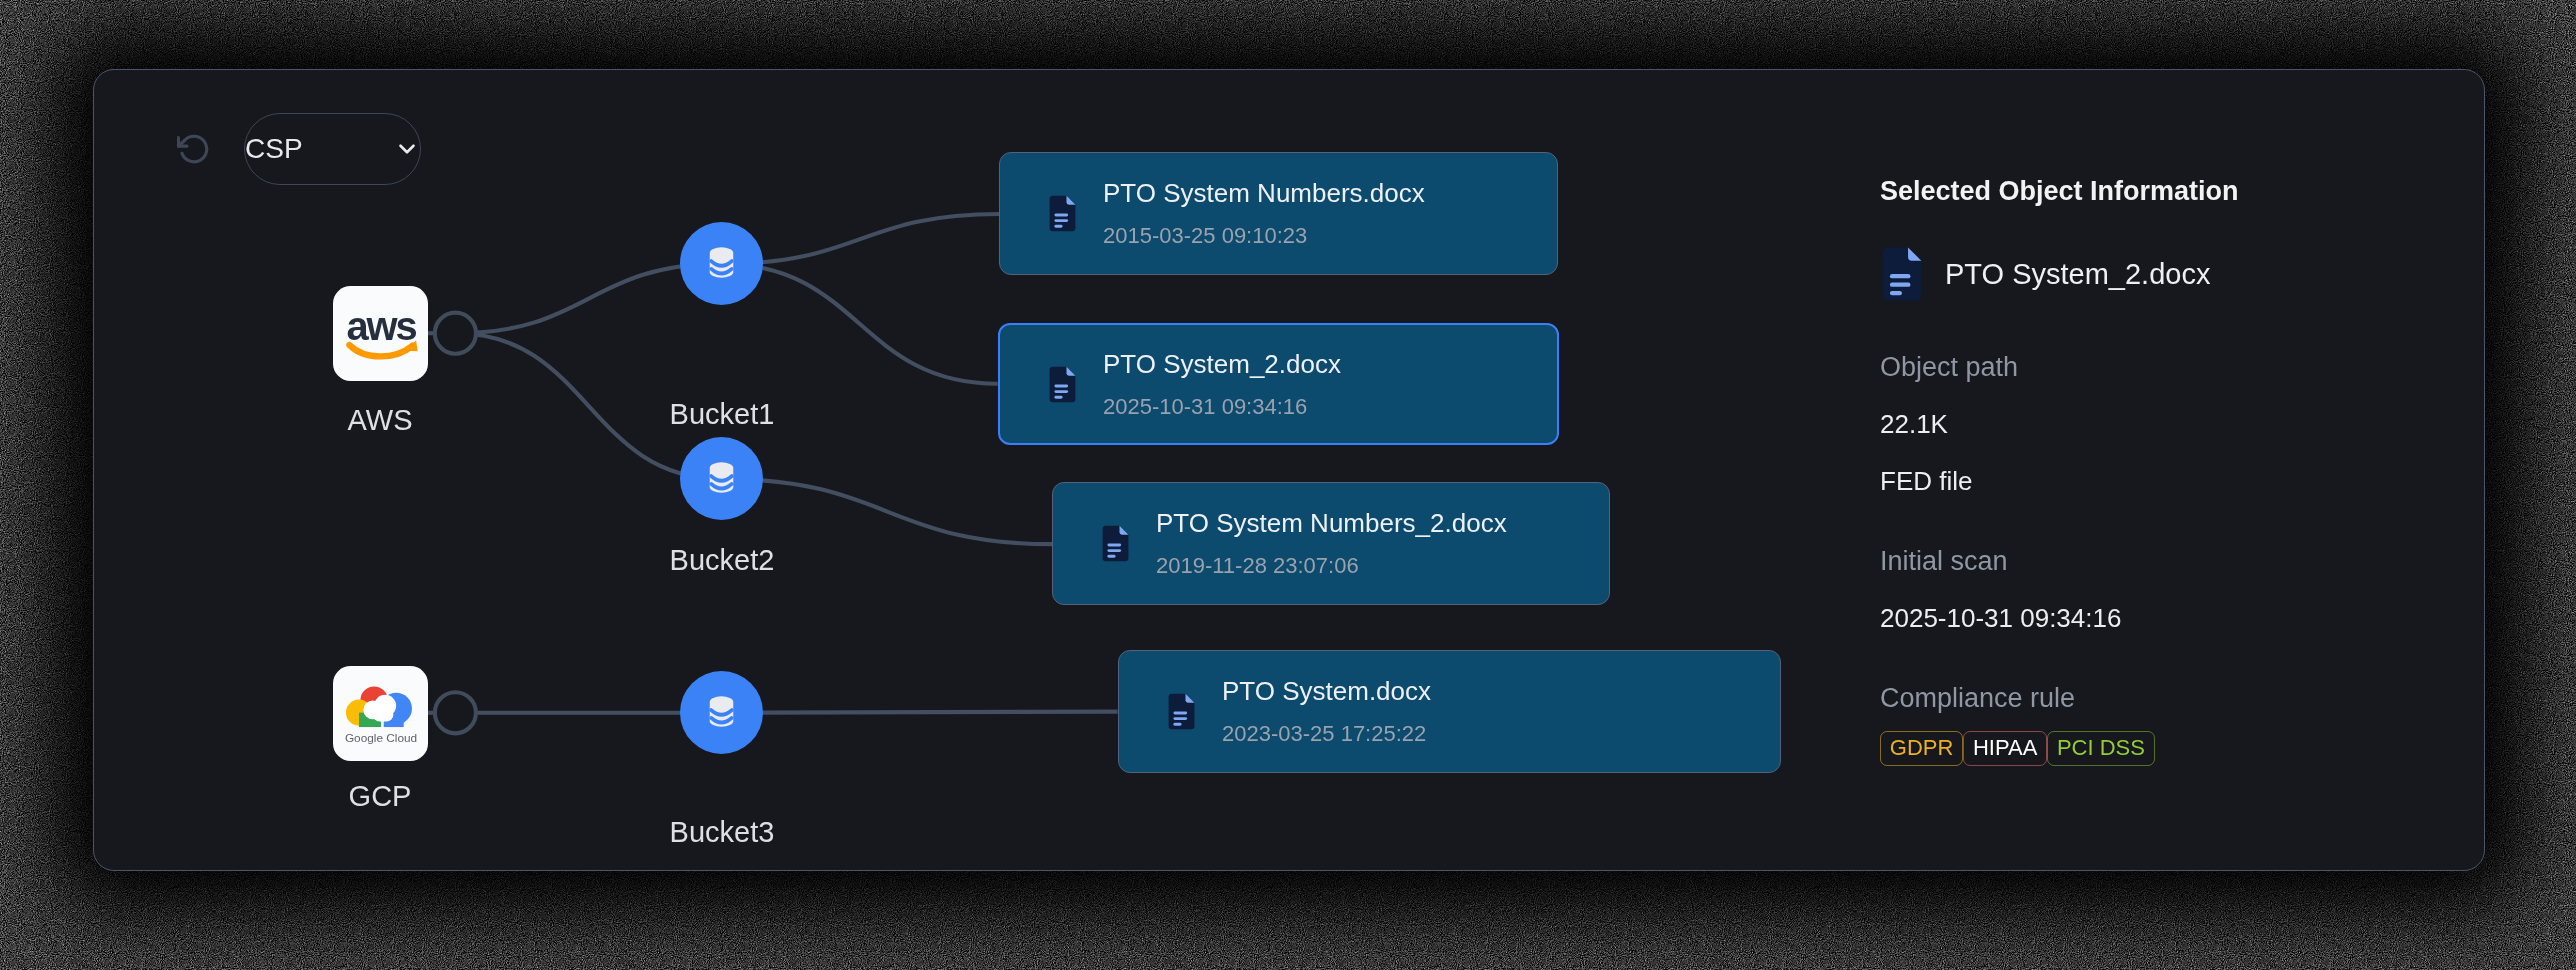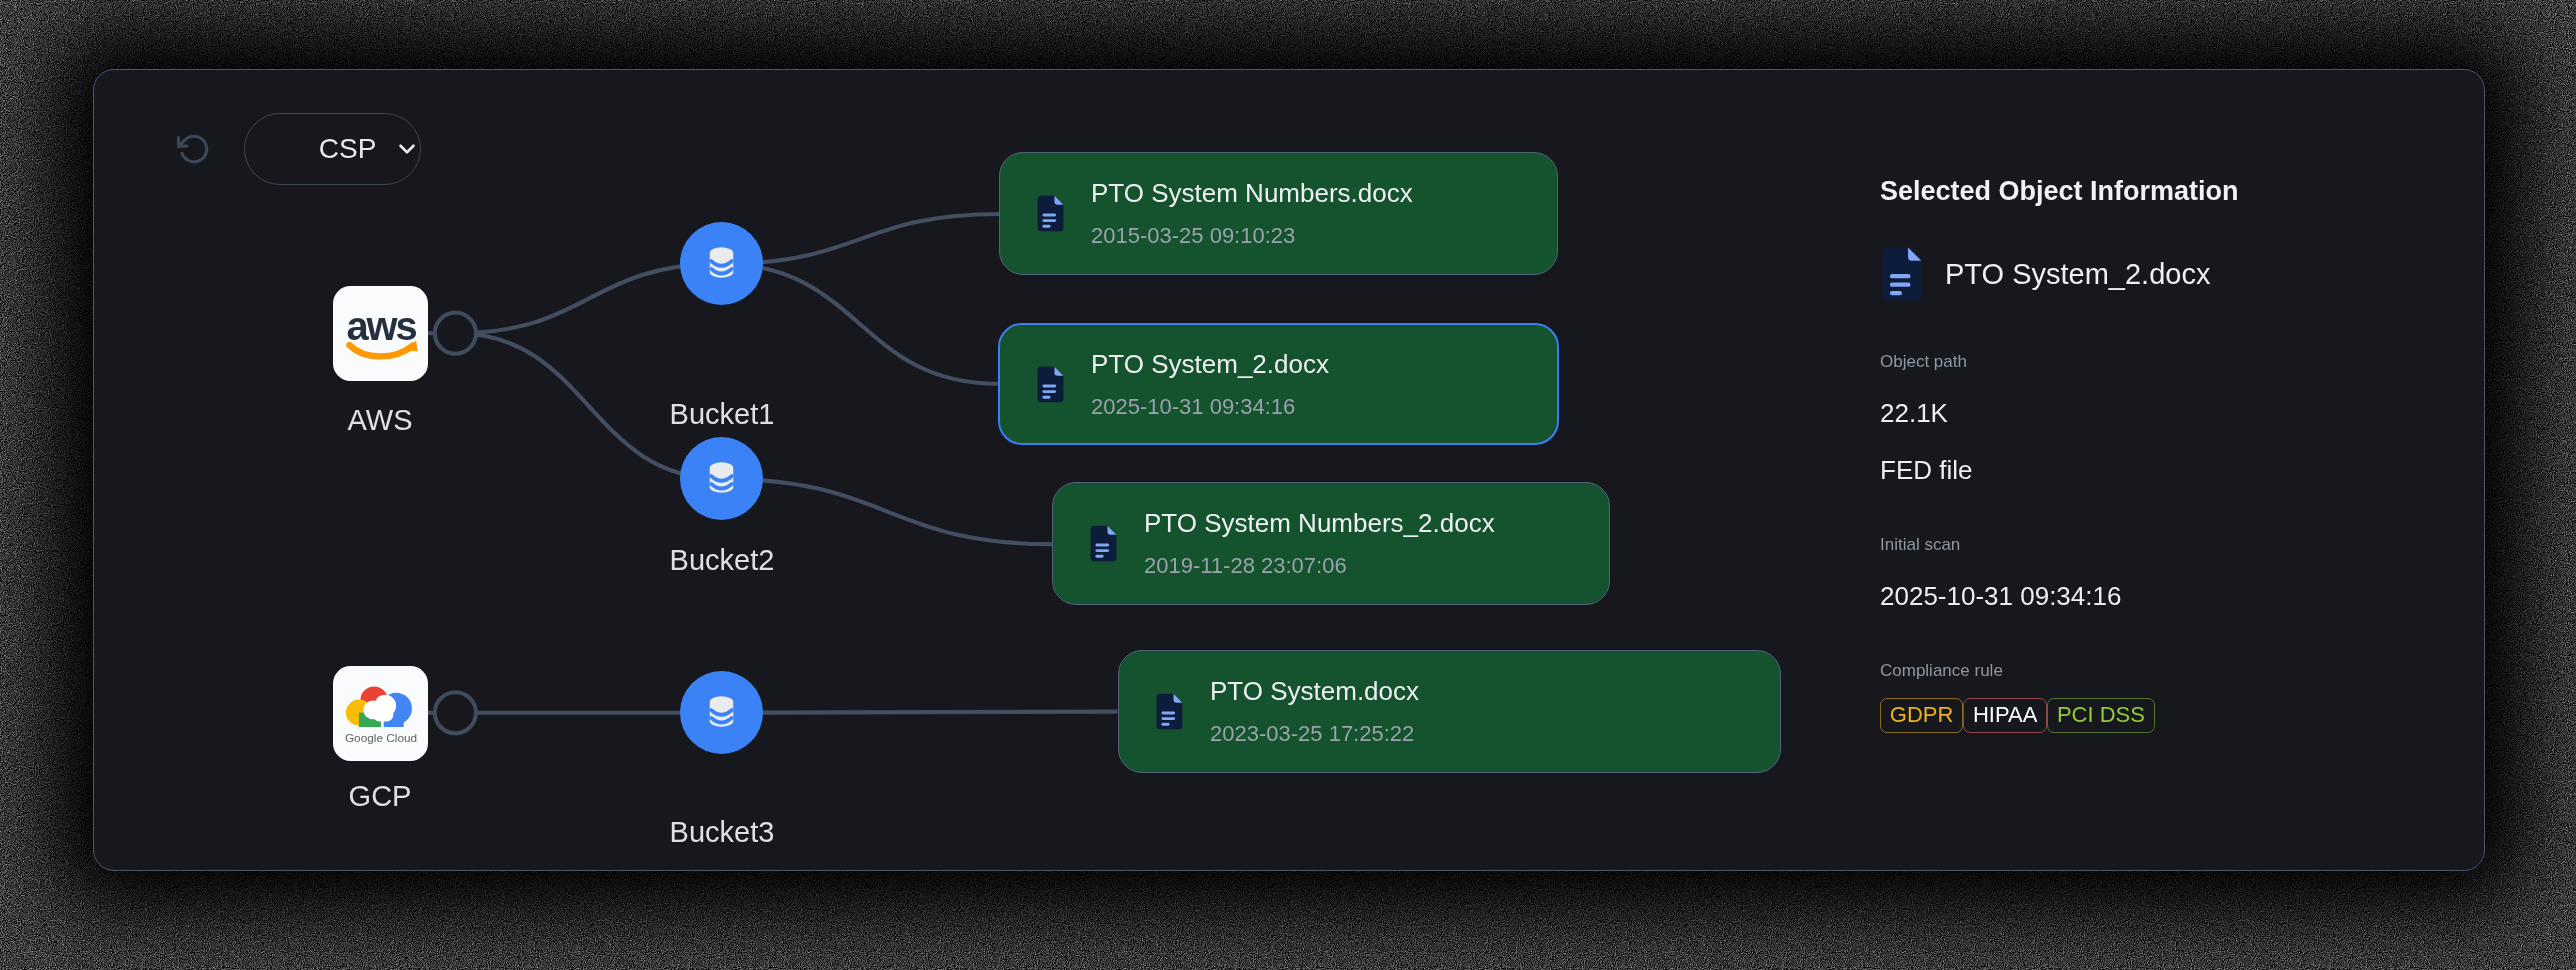--- a/index.html
+++ b/index.html
@@ -18,21 +18,21 @@
   }
 
   
   .undo-btn {
     position:absolute; left:83px; top:62px; width:34px; height:34px;
     display:flex; align-items:center; justify-content:center; cursor:pointer;
   }
   .csp-pill {
     position:absolute; left:150px; top:43px; width:177px; height:72px;
     border:1.8px solid #3c4656; border-radius:36px;
-    display:flex; align-items:center; justify-content:flex-end; gap:17.6px;
+    display:flex; align-items:center; justify-content:space-between; gap:17.6px;
     color:#e7e9ec; font-size:28px; cursor:pointer;
   }
 
   
   .edges { position:absolute; left:0; top:0; z-index:1; pointer-events:none; }
 
   
   .provider { position:absolute; width:95px; z-index:2; }
   .provider-box {
     width:95px; height:95px; background:#fafbfd; border-radius:17.6px;
@@ -45,34 +45,34 @@
 
   
   .bucket {
     position:absolute; width:83px; height:83px; border-radius:50%;
     background:#3b82f6; display:flex; align-items:center; justify-content:center;
     z-index:2; cursor:pointer;
   }
 
   
   .file-card {
-    position:absolute; background:#14532d; border:1.8px solid #53617a; border-radius:24px;
-    display:flex; align-items:center; gap:26px; padding-left:36px;
+    position:absolute; background:#0c4a6e; border:1.8px solid #53617a; border-radius:12px;
+    display:flex; align-items:center; gap:26px; padding-left:48px;
     z-index:3; cursor:pointer;
   }
   .file-card.selected { border:2.4px solid #3b7ef8; }
   .file-title { color:#eef0f3; font-size:26px; margin-bottom:14px; white-space:nowrap; }
   .file-time  { color:#9aa2ad; font-size:22px; white-space:nowrap; }
 
   
   .details { position:absolute; left:1786px; top:106px; width:576px; z-index:2; }
   .details-title { color:#f2f3f5; font-size:27px; font-weight:bold; }
   .file-row { margin-top:38px; display:flex; align-items:center; gap:21px; }
   .file-row-name { color:#eef0f3; font-size:29px; }
-  .field-label { color:#8e97a3; font-size:17px; margin-top:49px; }
+  .field-label { color:#8e97a3; font-size:27px; margin-top:49px; }
   .field-value { color:#eceef0; font-size:26px; margin-top:26px; }
   .badges { display:flex; gap:0; margin-top:16.5px; }
   .badge {
     font-size:22px; line-height:1; padding:5.3px 8.8px 6.5px;
     border:1.8px solid; border-radius:7px; white-space:nowrap;
   }
   .badge-gdpr { color:#ecb320; border-color:rgba(236,179,32,.55); }
   .badge-hipaa { color:#ffffff; border-color:rgba(239,110,98,.55); }
   .badge-pci { color:#94cd34; border-color:rgba(148,205,52,.5); }
 </style>

